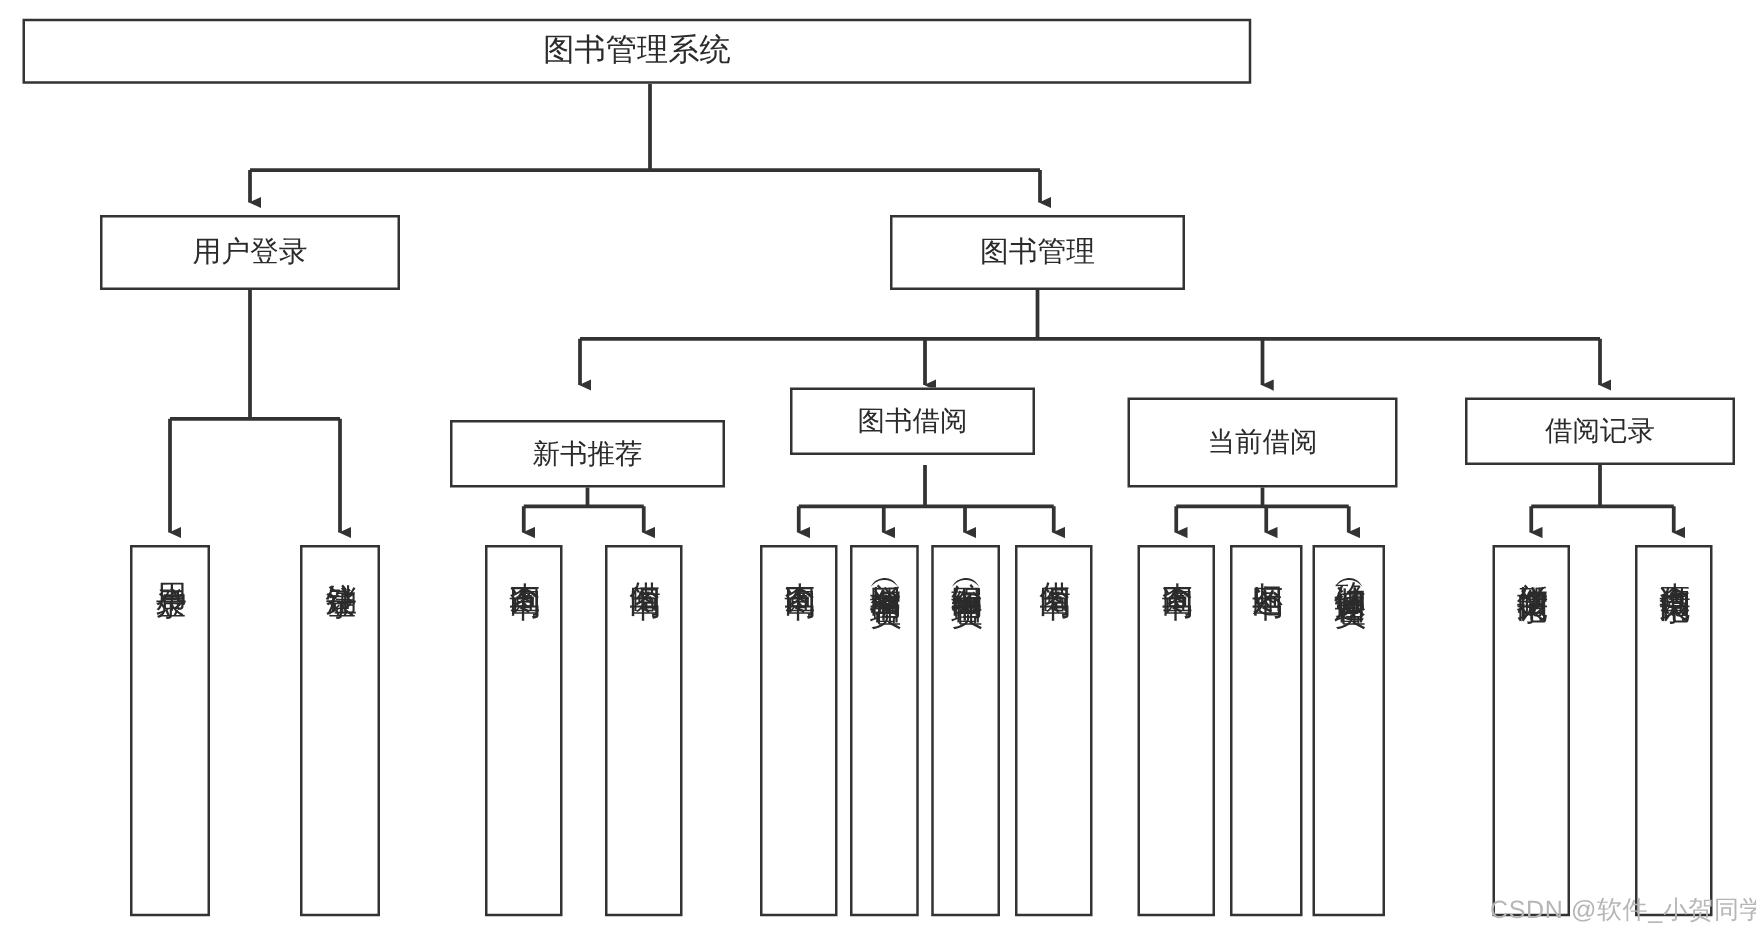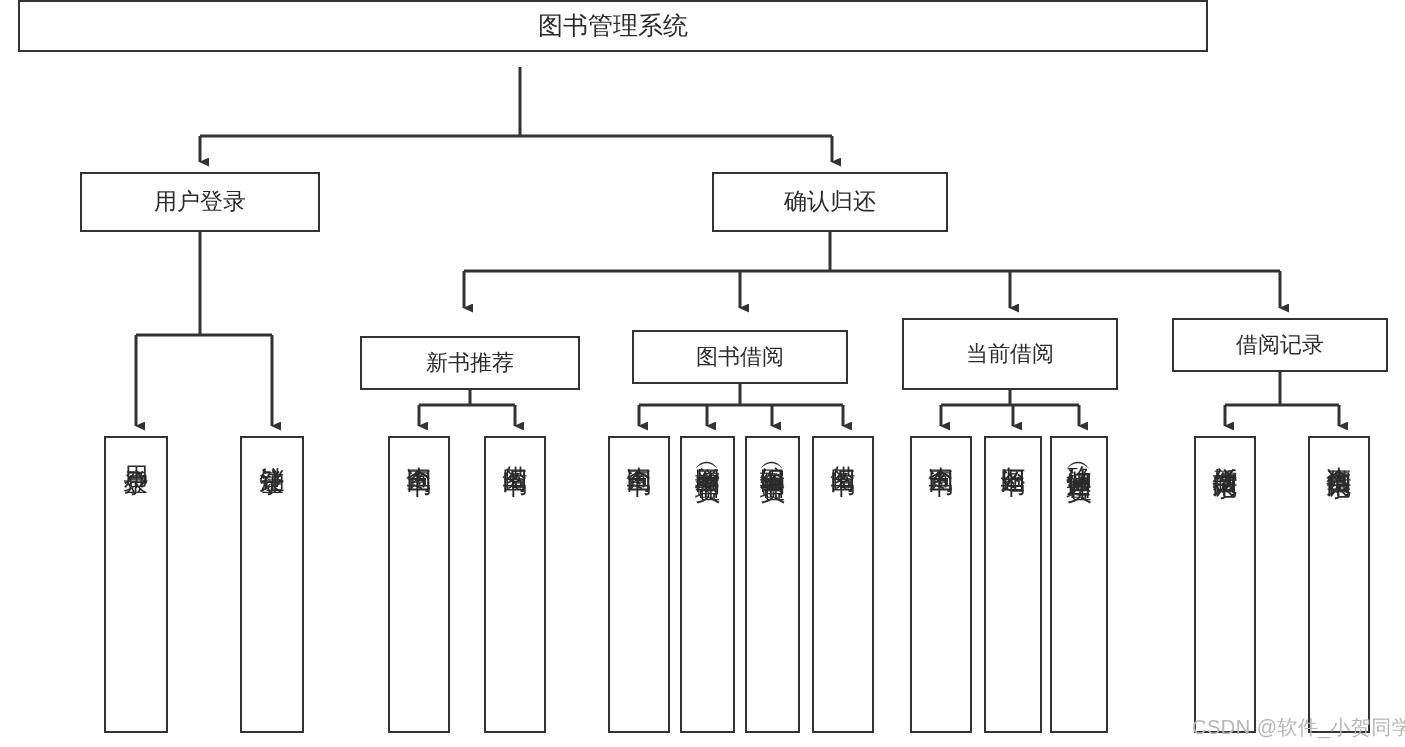--- a/index.html
+++ b/index.html
@@ -128,37 +128,37 @@
     </g>
 
     <g stroke="#333333" stroke-width="3" fill="none">
       <path d="M1280,372 L1280,405"></path>
       <path d="M1225,405 L1339,405"></path>
       <path d="M1225,405 L1225,426" marker-end="url(#arrowhead)"></path>
       <path d="M1339,405 L1339,426" marker-end="url(#arrowhead)"></path>
     </g>
   </svg>
 
-  <div class="node-box node-root" style="left: 18px; top: 0; width: 1190px; height: 52px;">
+  <div class="node-box node-root" style="left: 18px; top: 15px; width: 983px; height: 52px;">
     <span class="node-label">图书管理系统</span>
   </div>
 
   <div id="level1-layer">
       <div class="node-box node-l1" style="left: 80px; top: 172px; width: 240px; height: 60px;">
         <span class="node-label">用户登录</span>
       </div>
       <div class="node-box node-l1" style="left: 712px; top: 172px; width: 236px; height: 60px;">
-        <span class="node-label">确认归还</span>
+        <span class="node-label">图书管理</span>
       </div>
     </div>
   <div id="level2-layer">
       <div class="node-box node-l2" style="left: 360px; top: 318px; width: 220px; height: 54px; margin-top: 18px;">
         <span class="node-label">新书推荐</span>
       </div>
-      <div class="node-box node-l2" style="left: 632px; top: 330px; width: 216px; height: 54px; align-items: center;">
+      <div class="node-box node-l2" style="left: 632px; top: 310px; width: 196px; height: 54px; align-items: center;">
         <span class="node-label">图书借阅</span>
       </div>
       <div class="node-box node-l2" style="left: 902px; top: 318px; width: 216px; height: 72px;">
         <span class="node-label">当前借阅</span>
       </div>
       <div class="node-box node-l2" style="left: 1172px; top: 318px; width: 216px; height: 54px;">
         <span class="node-label">借阅记录</span>
       </div>
     </div>
   <div id="leaf-layer">

